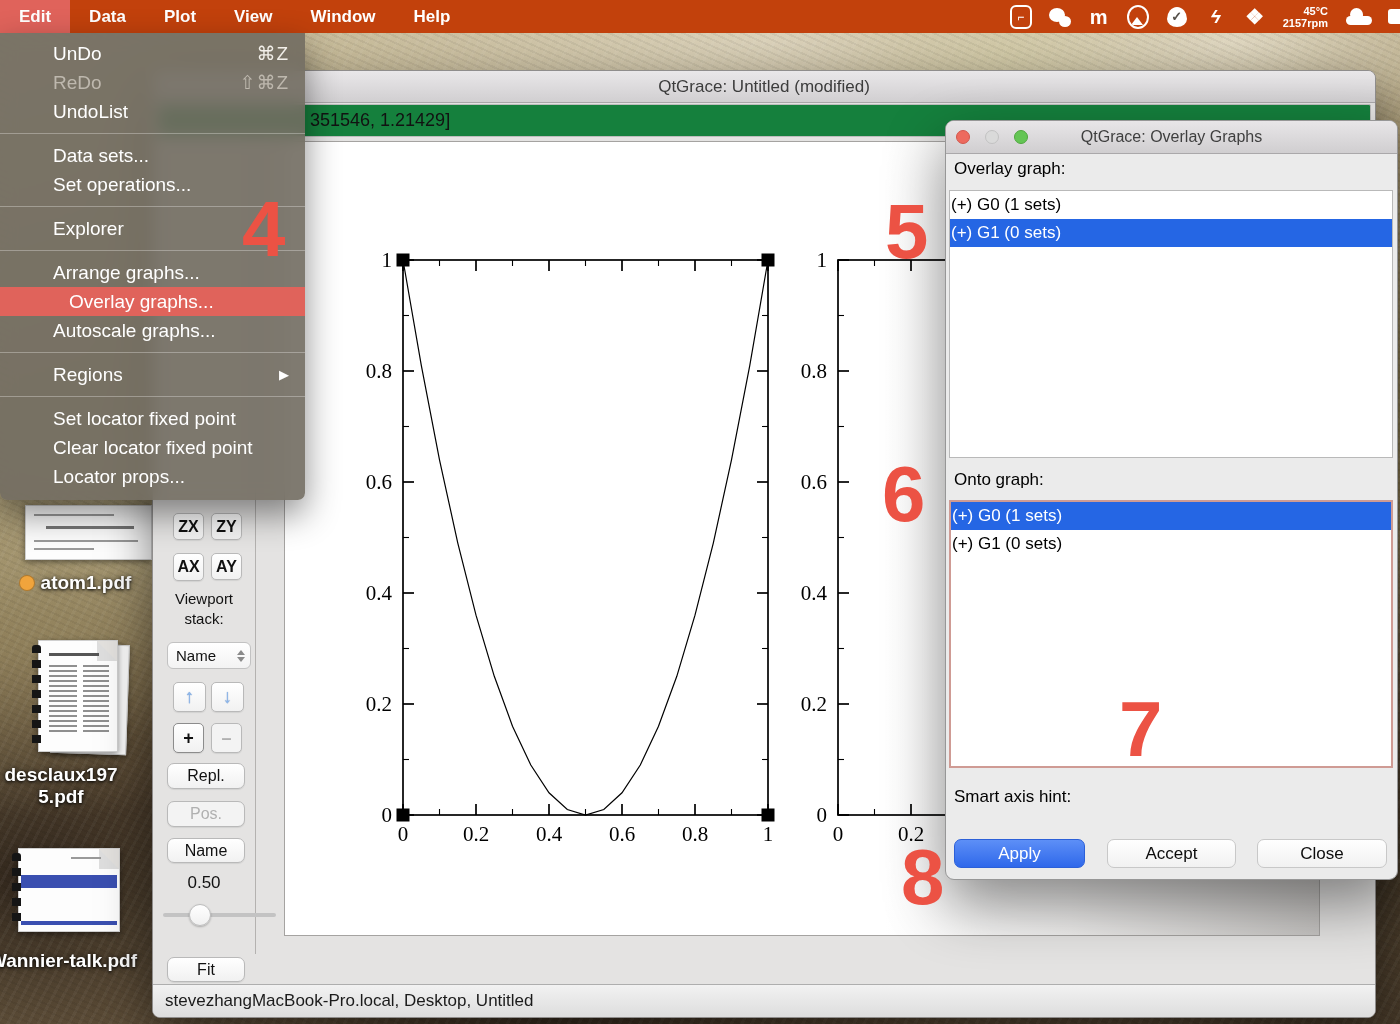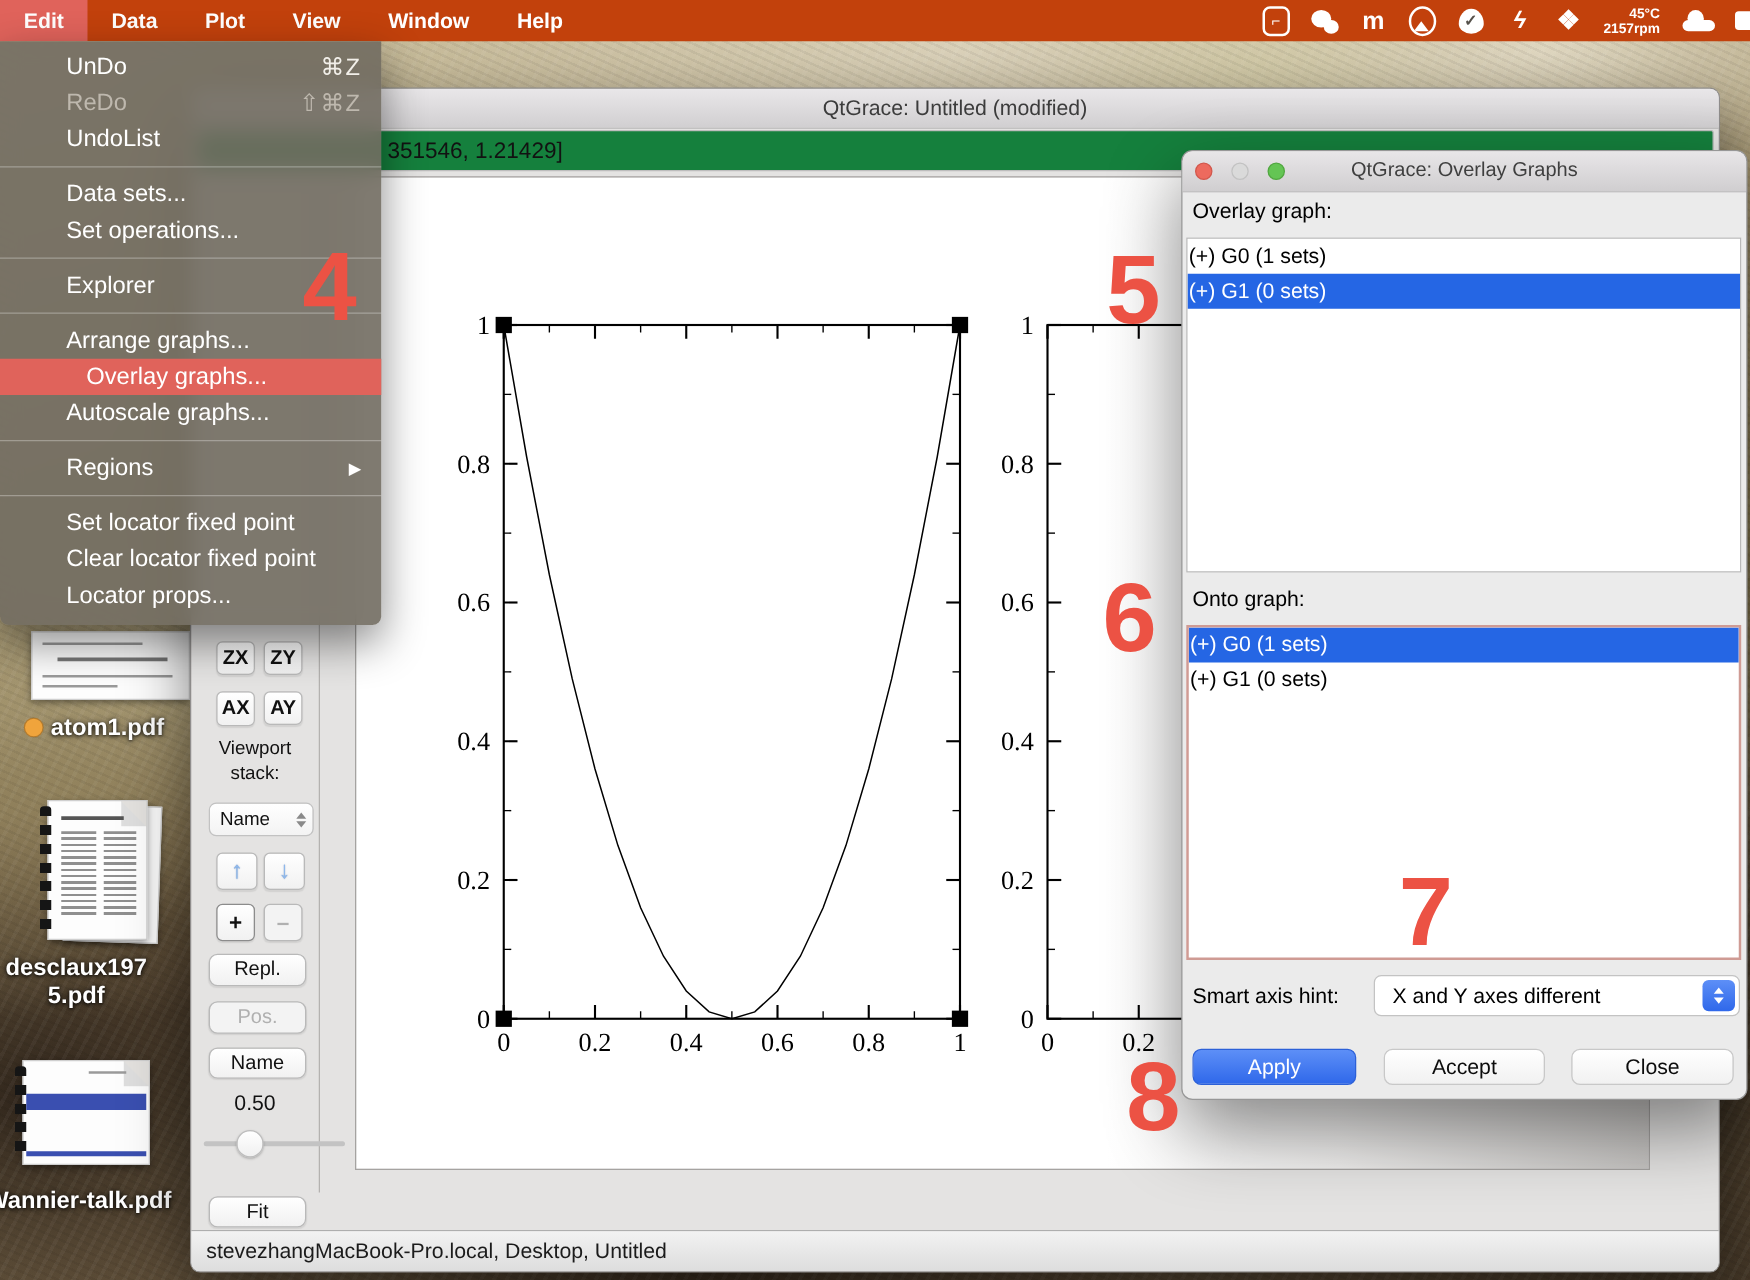--- a/index.html
+++ b/index.html
@@ -410,27 +410,20 @@
     <div class="dlg-list" style="top:69px;height:266px;">
         <div class="list-row">(+) G0 (1 sets)</div>
         <div class="list-row selected">(+) G1 (0 sets)</div>
       </div>
     <div class="dlg-label" style="top:349px;">Onto graph:</div>
     <div class="dlg-list pink" style="top:379px;height:264px;">
         <div class="list-row selected">(+) G0 (1 sets)</div>
         <div class="list-row">(+) G1 (0 sets)</div>
       </div>
     <div class="dlg-label" style="top:666px;">Smart axis hint:</div>
-    <div class="dlg-dd" style="top:659px;">
-      <span>X and Y axes different</span>
-      <span class="stepper">
-          <span class="chev-up"></span>
-          <span class="chev-dn"></span>
-        </span>
-    </div>
     <div class="dlg-btn primary" style="left:8px;top:718px;width:131px;">
         <span>Apply</span>
       </div>
     <div class="dlg-btn" style="left:161px;top:718px;width:129px;">
         <span>Accept</span>
       </div>
     <div class="dlg-btn" style="left:311px;top:718px;width:130px;">
         <span>Close</span>
       </div>
   </div>

